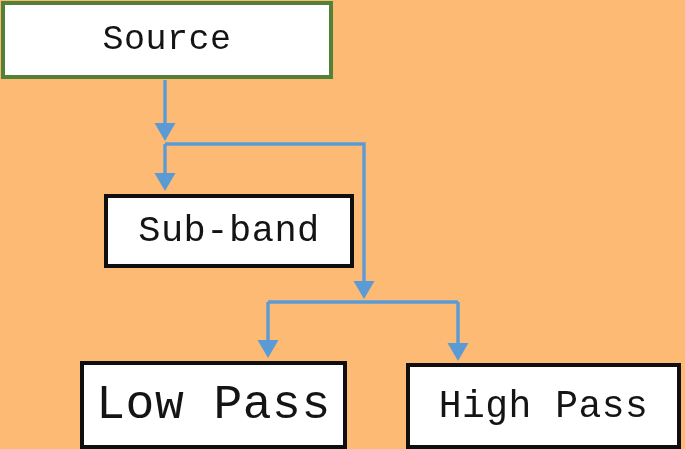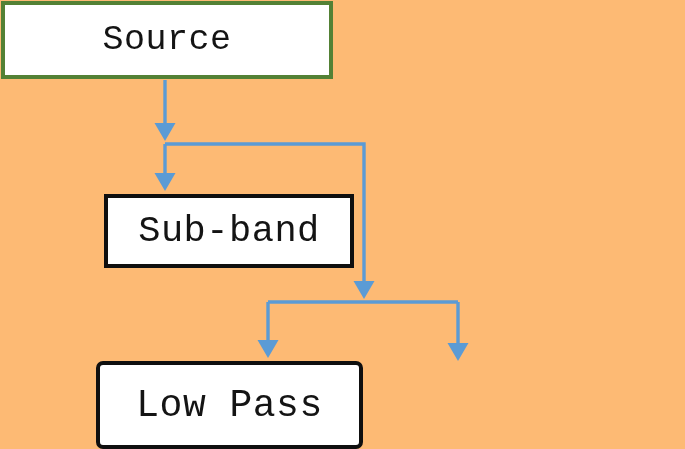--- a/index.html
+++ b/index.html
@@ -22,21 +22,21 @@
     border: 4px solid #000;
     display: flex;
     align-items: center;
     justify-content: center;
     color: #141414;
     letter-spacing: 0.5px;
     white-space: nowrap;
   }
   #node-source   { left: 1px;   top: 1px;   width: 332px; height: 78px; font-size: 35px; }
   #node-subband  { left: 56px;  top: 194px; width: 250px; height: 74px; font-size: 37px; }
-  #node-lowpass  { left: 96px;  top: 361px; width: 267px; height: 88px; font-size: 38px; border-radius: 7px; }
+  #node-lowpass  { left: 80px;  top: 361px; width: 267px; height: 88px; font-size: 48px; }
   #node-highpass { left: 406px; top: 363px; width: 275px; height: 86px; font-size: 38px; }
   #arrow-layer {
     position: absolute;
     left: 0;
     top: 0;
     width: 685px;
     height: 449px;
   }
   #arrow-layer line, #arrow-layer path {
     fill: none;
@@ -87,14 +87,17 @@
   </div>
 
   <div id="node-subband" class="node" style="border-color: rgb(15, 15, 15); margin-left: 48px;">
     <span>Sub-band</span>
   </div>
 
   <div id="node-lowpass" class="node" style="border-color: rgb(15, 15, 15);">
     <span>Low Pass</span>
   </div>
 
+  <div id="node-highpass" class="node" style="border-color: rgb(15, 15, 15);">
+    <span>High Pass</span>
+  </div>
 
 </div>
 
 </body></html>

